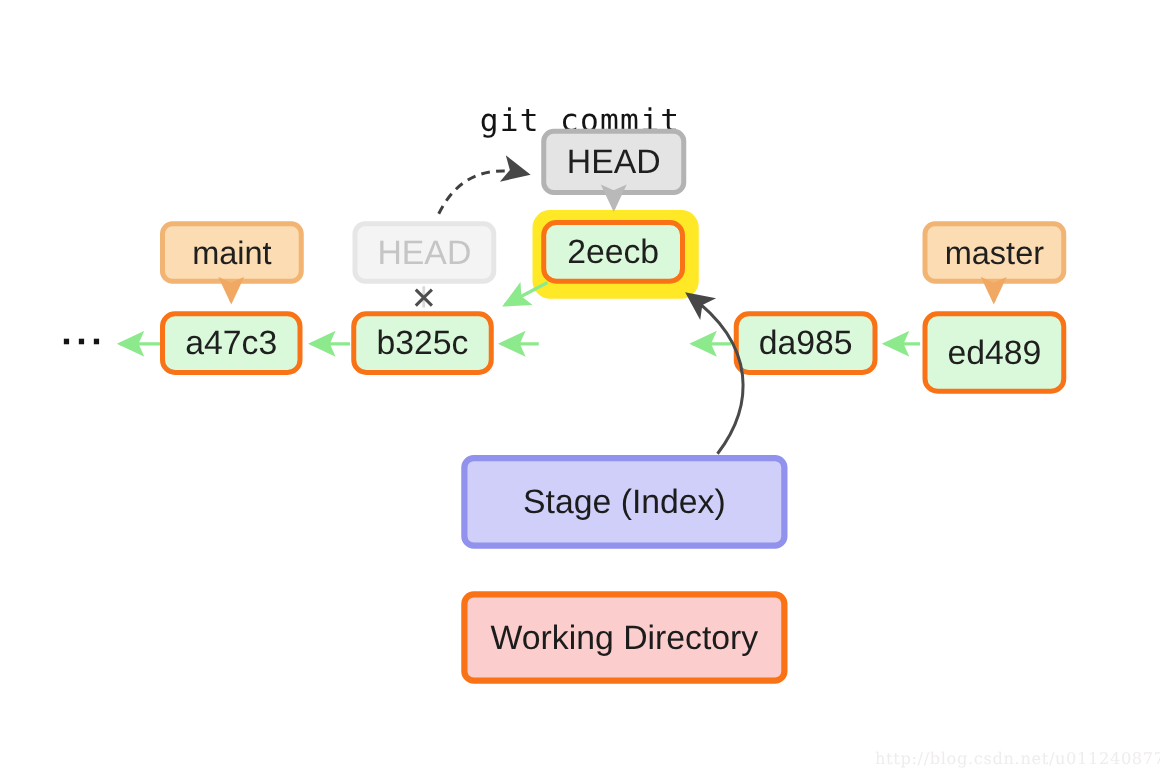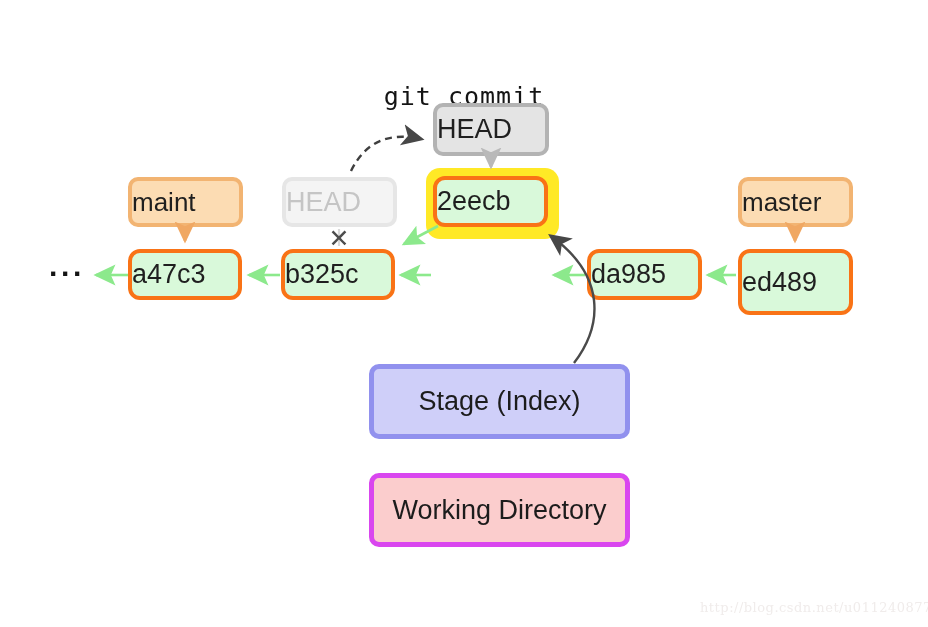--- a/index.html
+++ b/index.html
@@ -6,38 +6,38 @@
   #stage-root{
     position:relative;width:928px;height:627px;background:#ffffff;
     font-family:"Liberation Sans","DejaVu Sans",sans-serif;overflow:hidden;
   }
   .title{
     position:absolute;left:0;top:38px;width:928px;text-align:center;
     font-family:"DejaVu Sans Mono","Liberation Mono",monospace;
     font-size:25px;color:#141414;letter-spacing:1px;margin-top:44px;
   }
   .node{
-    position:absolute;display:flex;align-items:center;justify-content:flex-start;
+    position:absolute;display:flex;align-items:center;justify-content:center;
     box-sizing:border-box;border-radius:12px;font-size:27px;color:#1f1f1f;
     z-index:2;line-height:1;
   }
   .commit{border:4px solid #f97316;background:#d9f9da;}
   .branch{border:4px solid #f2b472;background:#fcdcb3;border-radius:10px;font-size:26px;}
   .head{border:4px solid #b3b3b3;background:#e4e4e4;border-radius:10px;}
   .head-old{border:4px solid #e6e6e6;background:#f4f4f4;border-radius:10px;color:#c5c5c5;}
   .hl-yellow{
     position:absolute;left:426px;top:168px;width:133px;height:71px;
     background:#ffe926;border-radius:14px;z-index:1;
   }
   .area{
     position:absolute;display:flex;align-items:center;justify-content:center;
     box-sizing:border-box;border-radius:10px;font-size:27px;color:#1c1c1c;z-index:2;
   }
   .stage-box{border:5px solid #9191ee;background:#cfcff9;}
-  .working-box{border:5px solid #d946ef;background:#fbcdcd;}
+  .working-box{border:5px solid #f97316;background:#fbcdcd;}
   .ellipsis{
     position:absolute;left:34px;top:256px;width:66px;height:36px;
     display:flex;align-items:center;justify-content:center;
     font-size:30px;font-weight:bold;letter-spacing:2px;color:#141414;z-index:2;
   }
   .cross{
     position:absolute;left:324px;top:223px;width:30px;height:30px;
     display:flex;align-items:center;justify-content:center;
     font-size:25px;color:#4d4d4d;z-index:4;font-family:"DejaVu Sans",sans-serif;
   }

